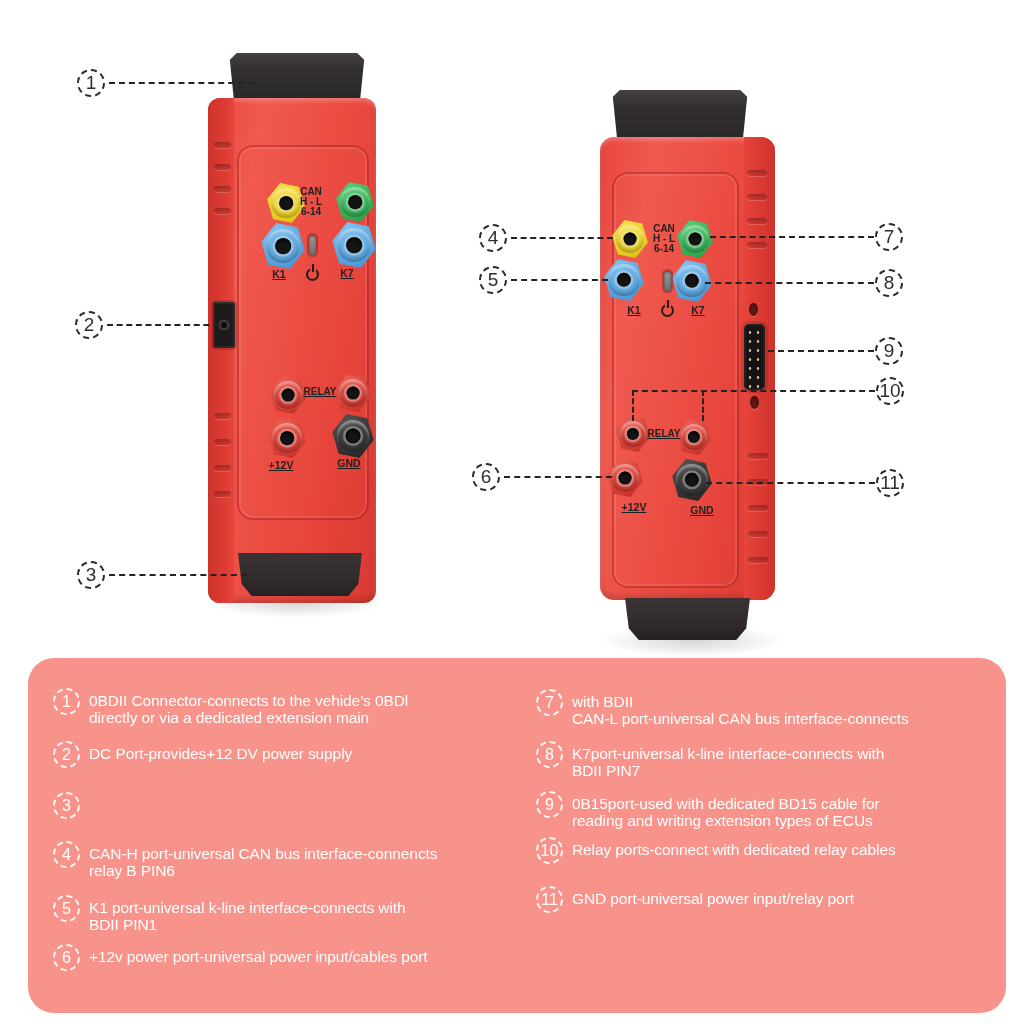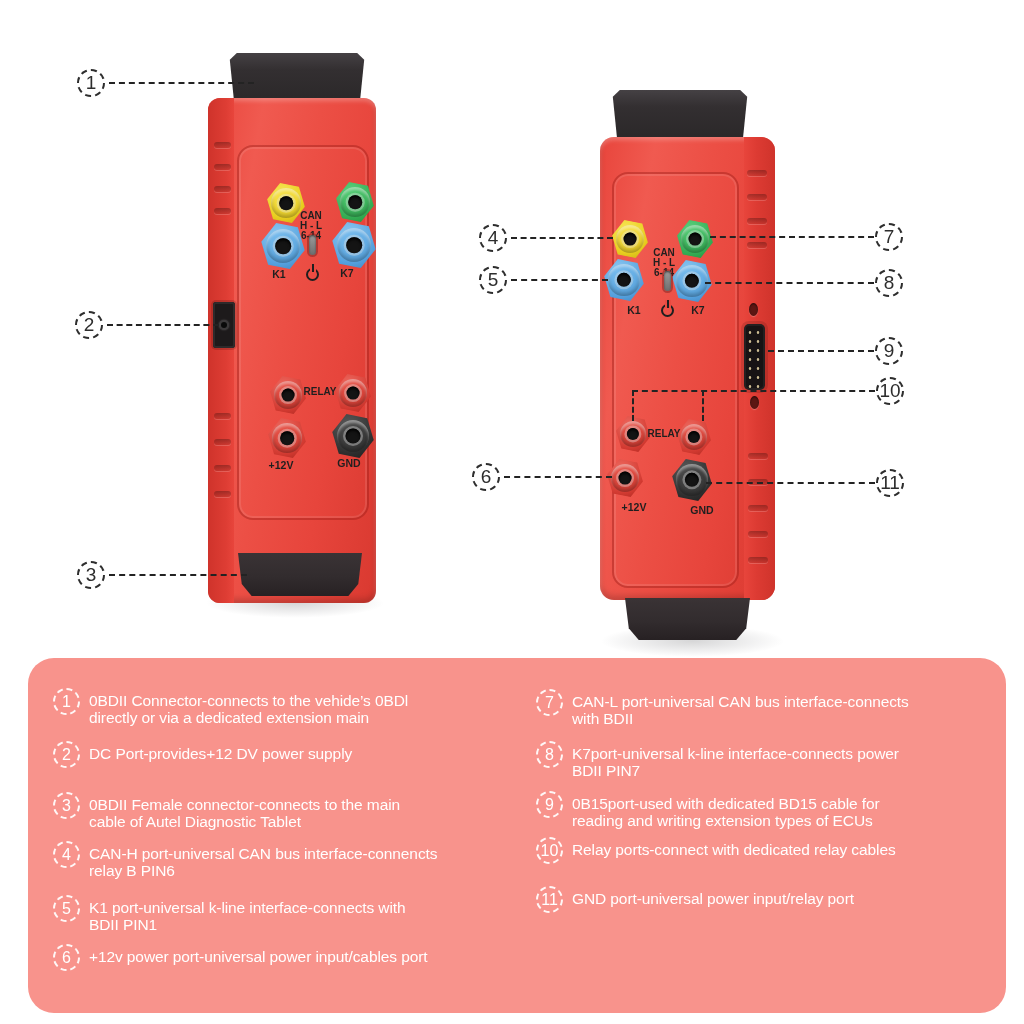--- a/index.html
+++ b/index.html
@@ -58,22 +58,22 @@
   .port.green  .hex { background:radial-gradient(circle at 35% 30%,#5ed381,#33ab52 65%,#1f8c3c); }
   .port.green  .face { background:radial-gradient(circle at 40% 32%,#52cc74,#2fa54d); }
   .port.blue   .hex { background:radial-gradient(circle at 35% 30%,#8ec9f2,#54a0dd 65%,#3c7fba); }
   .port.blue   .face { background:radial-gradient(circle at 40% 32%,#79bdee,#4f9cd9); }
   .port.redp   .hex { background:radial-gradient(circle at 35% 30%,#f06a60,#d23a31 65%,#a8251e); }
   .port.redp   .face { background:radial-gradient(circle at 40% 32%,#e95449,#ce372e); }
   .port.blackp .hex { background:radial-gradient(circle at 35% 30%,#5c5c5c,#2e2e2e 65%,#191919); }
   .port.blackp .face { background:radial-gradient(circle at 40% 32%,#4d4d4d,#2b2b2b); }
 
   .dev-label { position:absolute; color:#1f1f1f; font-weight:bold; text-align:center; }
-  .can-label { font-size:10px; line-height:10px; letter-spacing:0;margin-top:24px; }
-  .small-label { font-size:10.5px; }
+  .can-label { font-size:10px; line-height:10px; letter-spacing:0; }
+  .small-label { font-size:10.5px;text-decoration:underline; }
 
   .led { position:absolute; width:7px; height:20px; border-radius:4px;
     background:linear-gradient(180deg,#9b9b9b,#6e6e6e);
     box-shadow:inset 0 1px 2px #3c3c3c, 0 0 0 2px rgba(110,30,28,.45); }
   .power-icon { position:absolute; width:13px; height:13px; border:2px solid #1f1f1f; border-radius:50%; }
   .power-icon::after { content:""; position:absolute; left:50%; top:-6px; transform:translateX(-50%);
     width:2px; height:8px; background:#1f1f1f; border-left:2px solid #ea4a41; border-right:2px solid #ea4a41; }
 
   .dc-port { position:absolute; background:#1d1a1b; border-radius:3px;
     box-shadow:inset 0 0 0 2px #2e2a2b, 0 0 0 2px rgba(0,0,0,.15); }
@@ -332,24 +332,20 @@
         </div>
       <div class="lg-text">
           <div class="lg-line">DC Port-provides+12 DV power supply</div>
           <div class="lg-line"></div>
         </div>
     </div>
     <div class="lg-item" style="left:25px; top:134px;">
       <div class="lg-num">
           <span>3</span>
         </div>
-      <div class="lg-text">
-          <div class="lg-line">0BDII Female connector-connects to the main</div>
-          <div class="lg-line">cable of Autel Diagnostic Tablet</div>
-        </div>
     </div>
     <div class="lg-item" style="left:25px; top:183px;">
       <div class="lg-num">
           <span>4</span>
         </div>
       <div class="lg-text">
           <div class="lg-line">CAN-H port-universal CAN bus interface-connencts</div>
           <div class="lg-line">relay B PIN6</div>
         </div>
     </div>
@@ -370,30 +366,30 @@
           <div class="lg-line">+12v power port-universal power input/cables port</div>
           <div class="lg-line"></div>
         </div>
     </div>
 
     <div class="lg-item" style="left:508px; top:31px;">
       <div class="lg-num">
           <span>7</span>
         </div>
       <div class="lg-text">
+          <div class="lg-line">with BDII</div>
           <div class="lg-line">CAN-L port-universal CAN bus interface-connects</div>
-          <div class="lg-line">with BDII</div>
         </div>
     </div>
     <div class="lg-item" style="left:508px; top:83px;">
       <div class="lg-num">
           <span>8</span>
         </div>
       <div class="lg-text">
-          <div class="lg-line">K7port-universal k-line interface-connects power</div>
+          <div class="lg-line">K7port-universal k-line interface-connects with</div>
           <div class="lg-line">BDII PIN7</div>
         </div>
     </div>
     <div class="lg-item" style="left:508px; top:133px;">
       <div class="lg-num">
           <span>9</span>
         </div>
       <div class="lg-text">
           <div class="lg-line">0B15port-used with dedicated BD15 cable for</div>
           <div class="lg-line">reading and writing extension types of ECUs</div>

